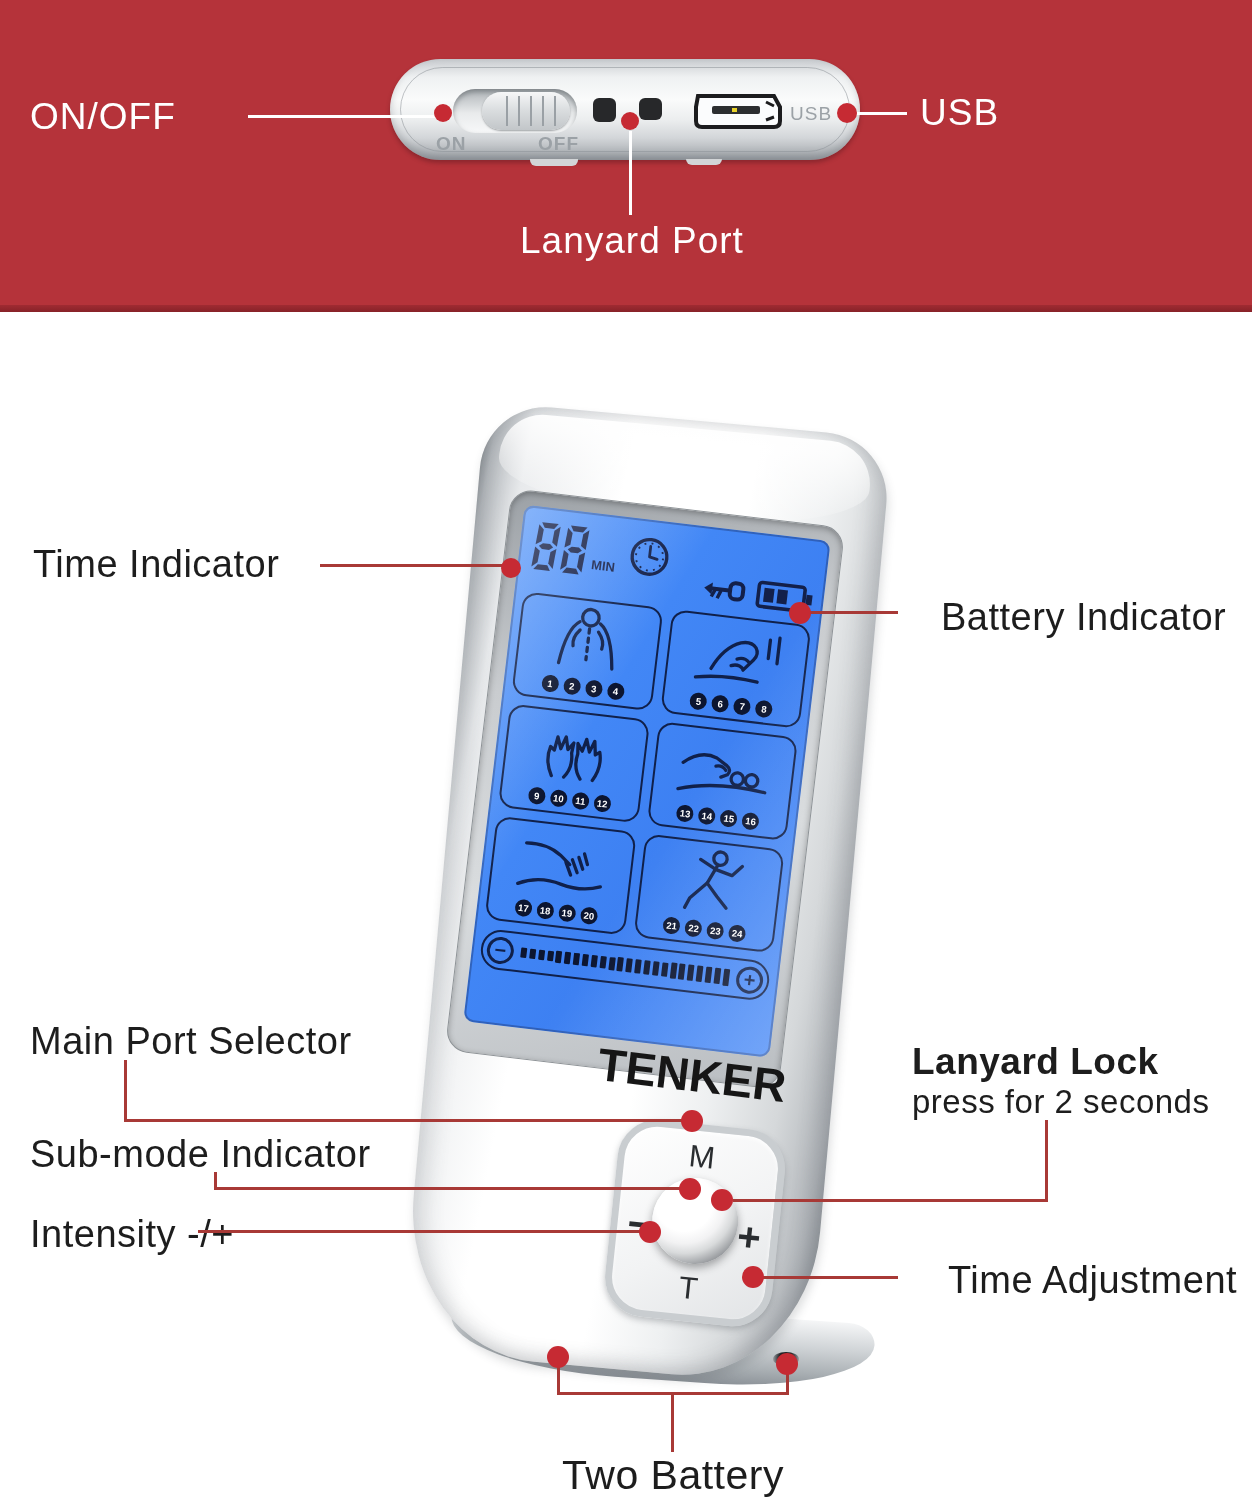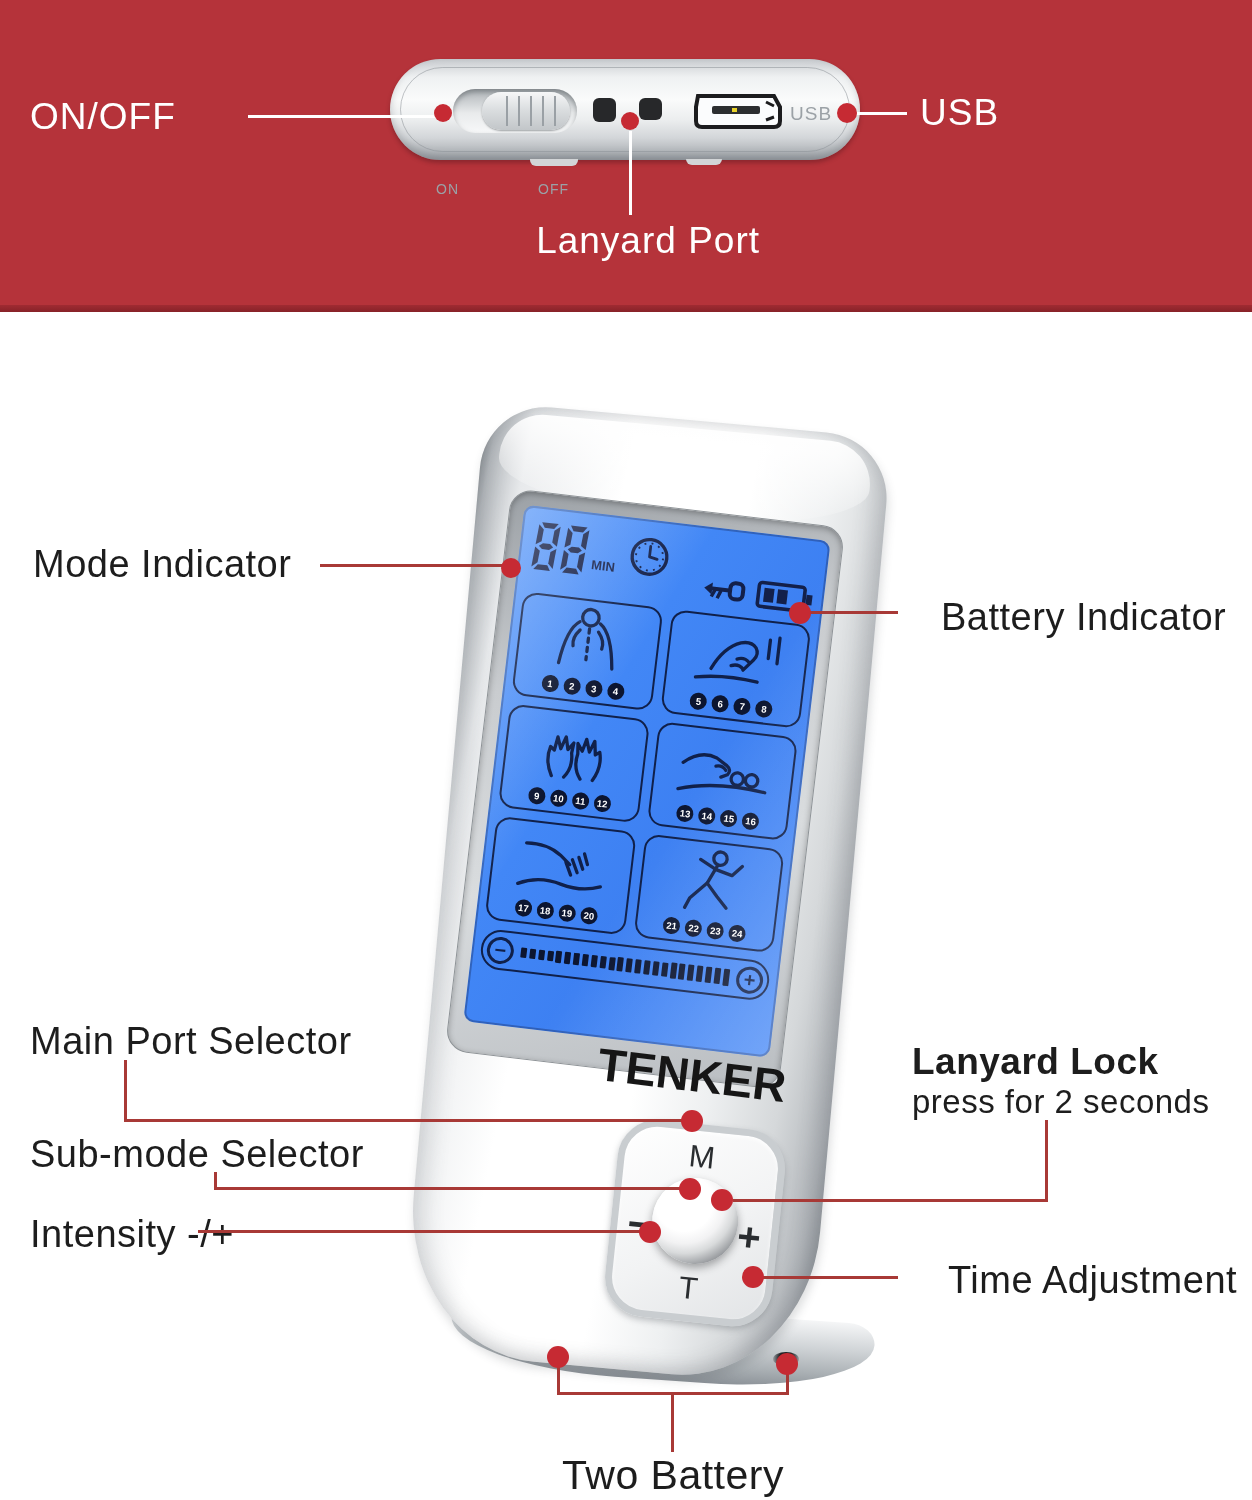--- a/index.html
+++ b/index.html
@@ -22,21 +22,21 @@
   .top-outline { position:absolute; left:10px; top:8px; right:10px; bottom:8px; border-radius:44px;
        border:1.5px solid rgba(140,146,152,.55); }
   .power-track { position:absolute; left:63px; top:30px; width:124px; height:44px; border-radius:22px;
        background:linear-gradient(180deg,#aeb3b7,#e9ebec 55%,#f7f8f9);
        box-shadow: inset 0 3px 5px rgba(80,85,90,.5); }
   .power-knob { position:absolute; left:29px; top:3px; width:88px; height:38px; border-radius:19px;
        background:linear-gradient(180deg,#f6f7f8,#d9dcde 50%,#c2c6c9);
        box-shadow:0 1px 2px rgba(70,75,80,.5); }
   .knob-ribs { position:absolute; left:14px; right:14px; top:4px; bottom:4px;
        background:repeating-linear-gradient(90deg, transparent 0 10px, #9aa0a5 10px 12px); }
-  .switch-label { position:absolute; font-size:14px; color:#9ba1a6; font-weight:400; letter-spacing:1px;margin-top:48px; }
+  .switch-label { position:absolute; font-size:19px; color:#9ba1a6; font-weight:700; letter-spacing:1px; }
   .lanyard-slot { position:absolute; background:#27282a; border-radius:6px; }
   .usb-port { position:absolute; left:300px; top:31px; width:96px; height:42px; }
   .usb-port-label { position:absolute; left:400px; top:44px; font-size:19px; color:#9ba1a6; letter-spacing:1px; }
   .pill-tab { position:absolute; background:#d2d5d7; border-radius:0 0 6px 6px; }
 
   
   .dot { position:absolute; background:#c62a33; border-radius:50%; z-index:60; }
   .rline { position:absolute; background:#a83936; z-index:55; }
   .callout-black { position:absolute; color:#1d1d1d; font-size:38px; font-weight:400; letter-spacing:0.5px; z-index:55; }
   .callout-bold { font-weight:700; font-size:37px; }
@@ -145,21 +145,21 @@
       <div class="pill-tab" style="left:296px; top:100px; width:36px; height:6px;"></div>
     </div>
 
     <div class="callout-white" style="left:30px; top:96px;">ON/OFF</div>
     <div class="wline" style="left:248px; top:115px; width:188px; height:3px;"></div>
 
     <div class="callout-white" style="left:920px; top:92px;">USB</div>
     <div class="wline" style="left:857px; top:112px; width:50px; height:3px;"></div>
 
     <div class="wline" style="left:629px; top:131px; width:3px; height:84px;"></div>
-    <div class="callout-white" style="left:520px; top:220px; width:240px; text-align:right;">Lanyard Port</div>
+    <div class="callout-white" style="left:520px; top:220px; width:240px; text-align:left;">Lanyard Port</div>
 
     <div class="dot" style="left:434px; top:104px; width:18px; height:18px;"></div>
     <div class="dot" style="left:621px; top:112px; width:18px; height:18px;"></div>
     <div class="dot" style="left:837px; top:103px; width:20px; height:20px;"></div>
 
     <div class="header-edge"></div>
   </div>
 
   <div class="rim"></div>
   <div class="jack" style="left:543px; top:1344px; width:30px; height:16px;"></div>
@@ -339,34 +339,34 @@
   <div class="brand">TENKER</div>
 
   <div class="pad">
     <div class="pad-letter pad-m">M</div>
     <div class="pad-letter pad-minus">−</div>
     <div class="pad-letter pad-plus">+</div>
     <div class="pad-letter pad-t">T</div>
     <div class="center-btn"></div>
   </div>
 
-  <div class="callout-black" style="left:33px; top:543px;">Mode Indicator</div>
+  <div class="callout-black" style="left:33px; top:543px;">Time Indicator</div>
   <div class="rline" style="left:320px; top:564px; width:182px; height:3px;"></div>
   <div class="dot" style="left:501px; top:558px; width:20px; height:20px;"></div>
 
   <div class="callout-black" style="left:903px; top:596px;margin-left:38px;">Battery Indicator</div>
   <div class="rline" style="left:808px; top:611px; width:90px; height:3px;"></div>
   <div class="dot" style="left:789px; top:602px; width:22px; height:22px;"></div>
 
   <div class="callout-black" style="left:30px; top:1020px;">Main Port Selector</div>
   <div class="rline" style="left:124px; top:1060px; width:3px; height:62px;"></div>
   <div class="rline" style="left:124px; top:1119px; width:560px; height:3px;"></div>
   <div class="dot" style="left:681px; top:1110px; width:22px; height:22px;"></div>
 
-  <div class="callout-black" style="left:30px; top:1133px;">Sub-mode Selector</div>
+  <div class="callout-black" style="left:30px; top:1133px;">Sub-mode Indicator</div>
   <div class="rline" style="left:214px; top:1172px; width:3px; height:18px;"></div>
   <div class="rline" style="left:214px; top:1187px; width:468px; height:3px;"></div>
   <div class="dot" style="left:679px; top:1178px; width:22px; height:22px;"></div>
 
   <div class="callout-black" style="left:30px; top:1213px;">Intensity -/+</div>
   <div class="rline" style="left:198px; top:1230px; width:444px; height:3px;"></div>
   <div class="dot" style="left:639px; top:1221px; width:22px; height:22px;"></div>
 
   <div class="callout-black callout-bold" style="left:912px; top:1041px;">Lanyard Lock</div>
   <div class="callout-black callout-sub" style="left:912px; top:1083px;">press for 2 seconds</div>

